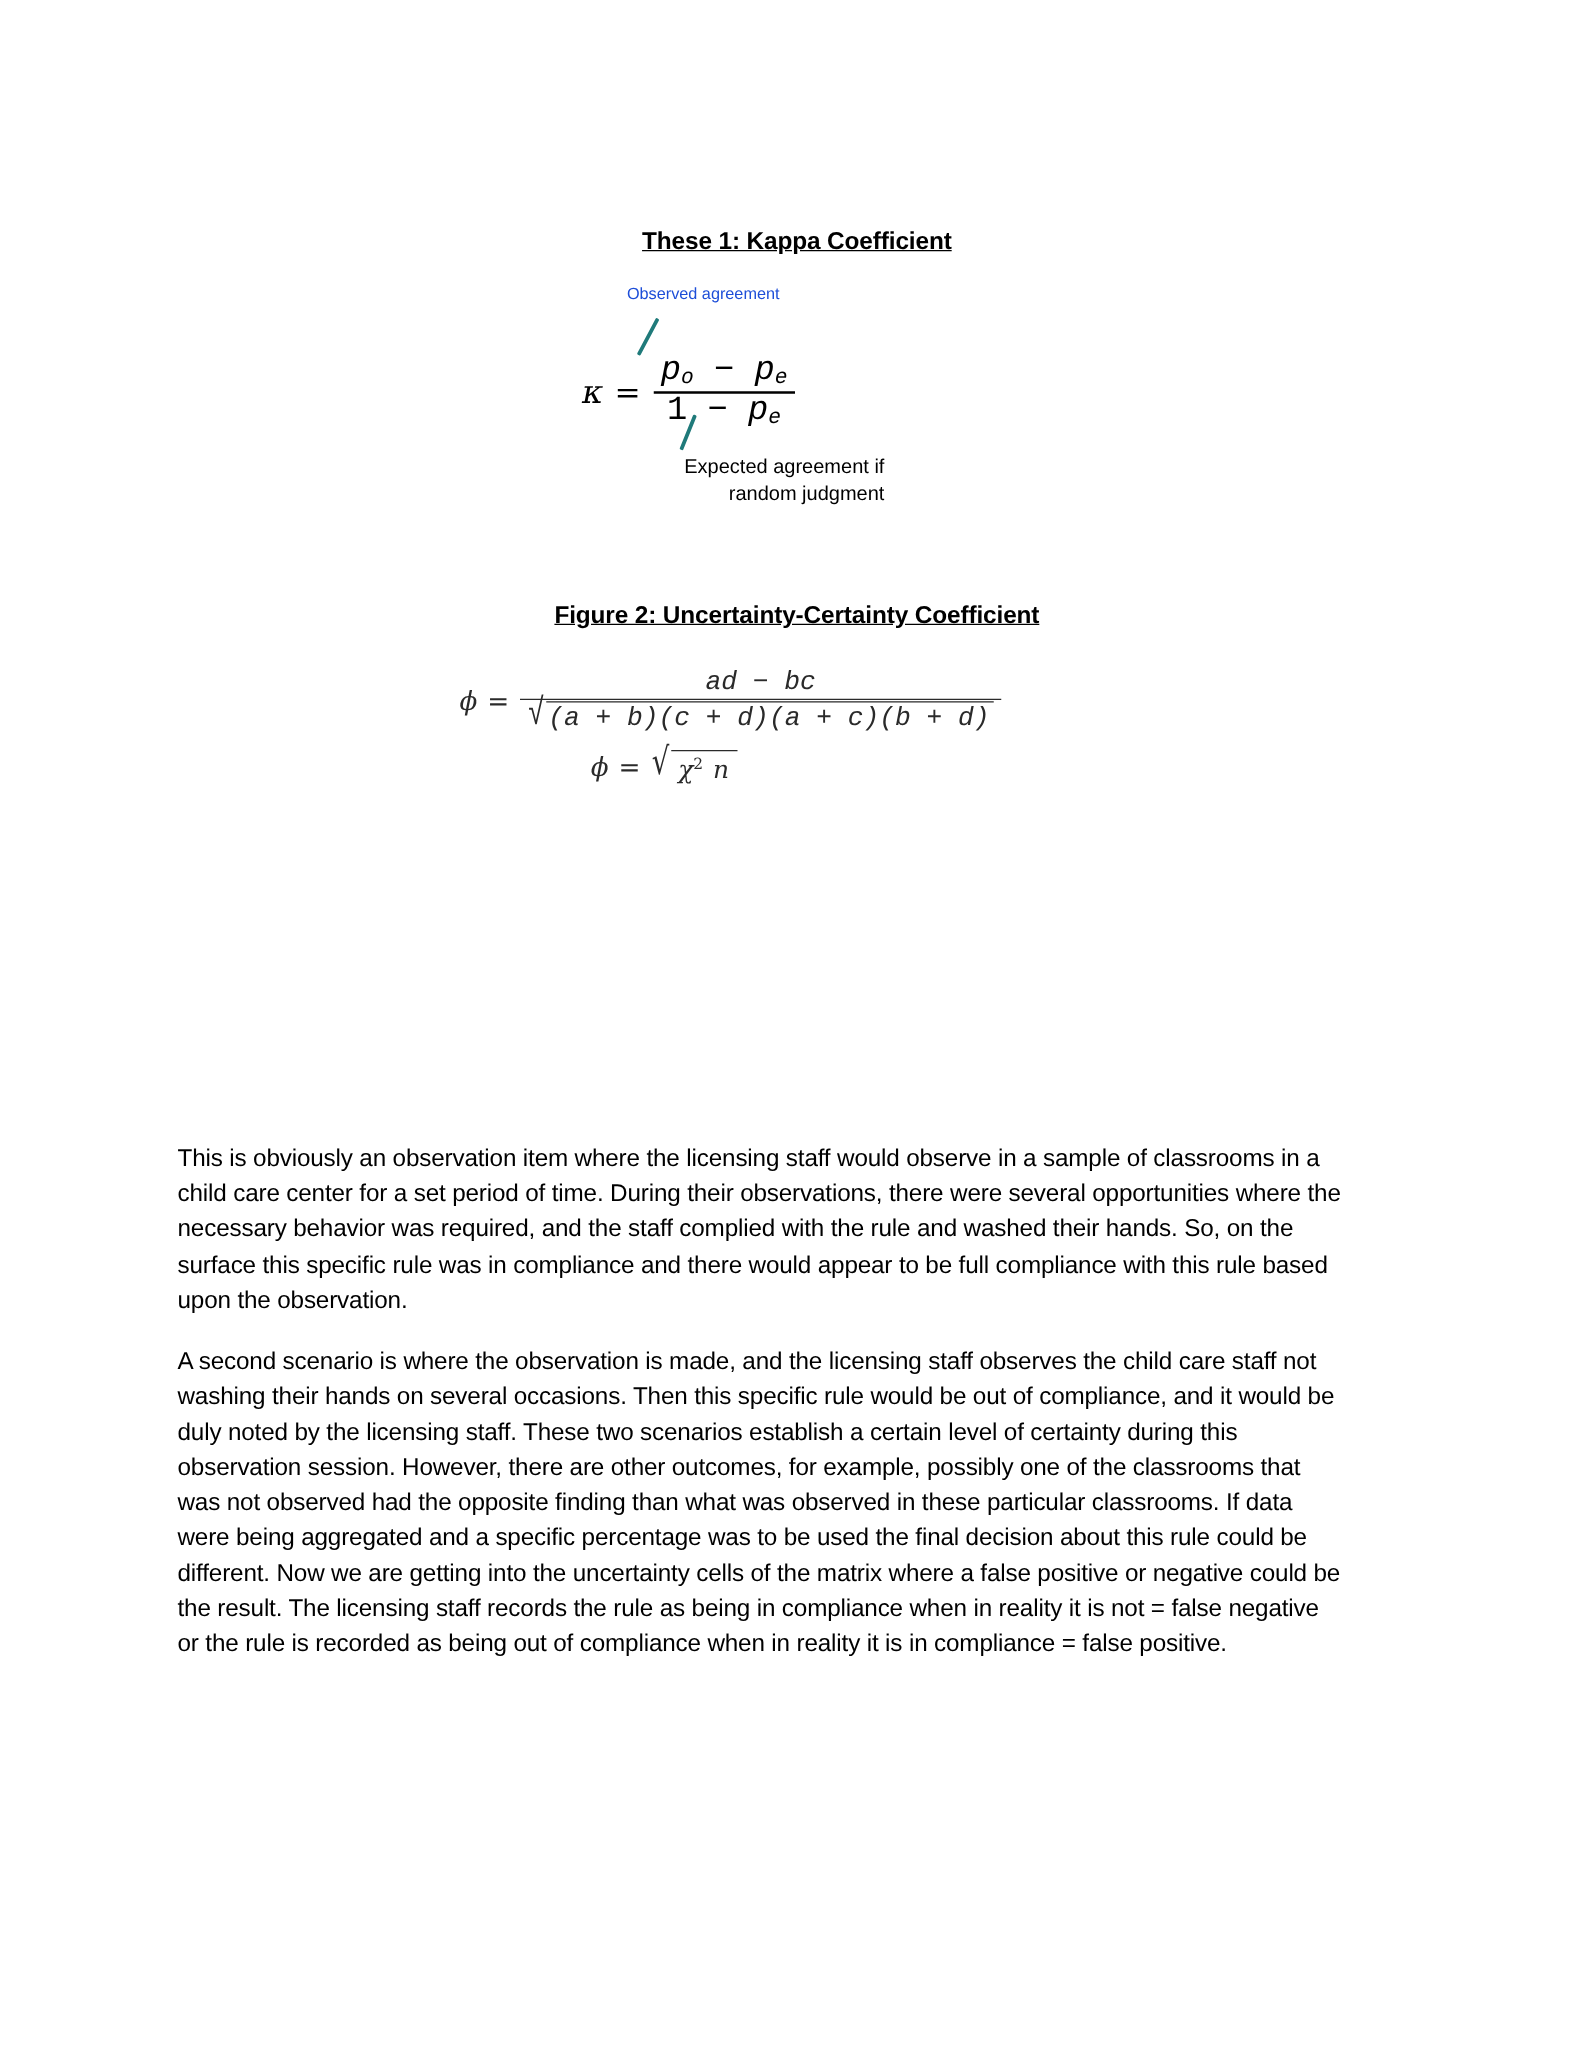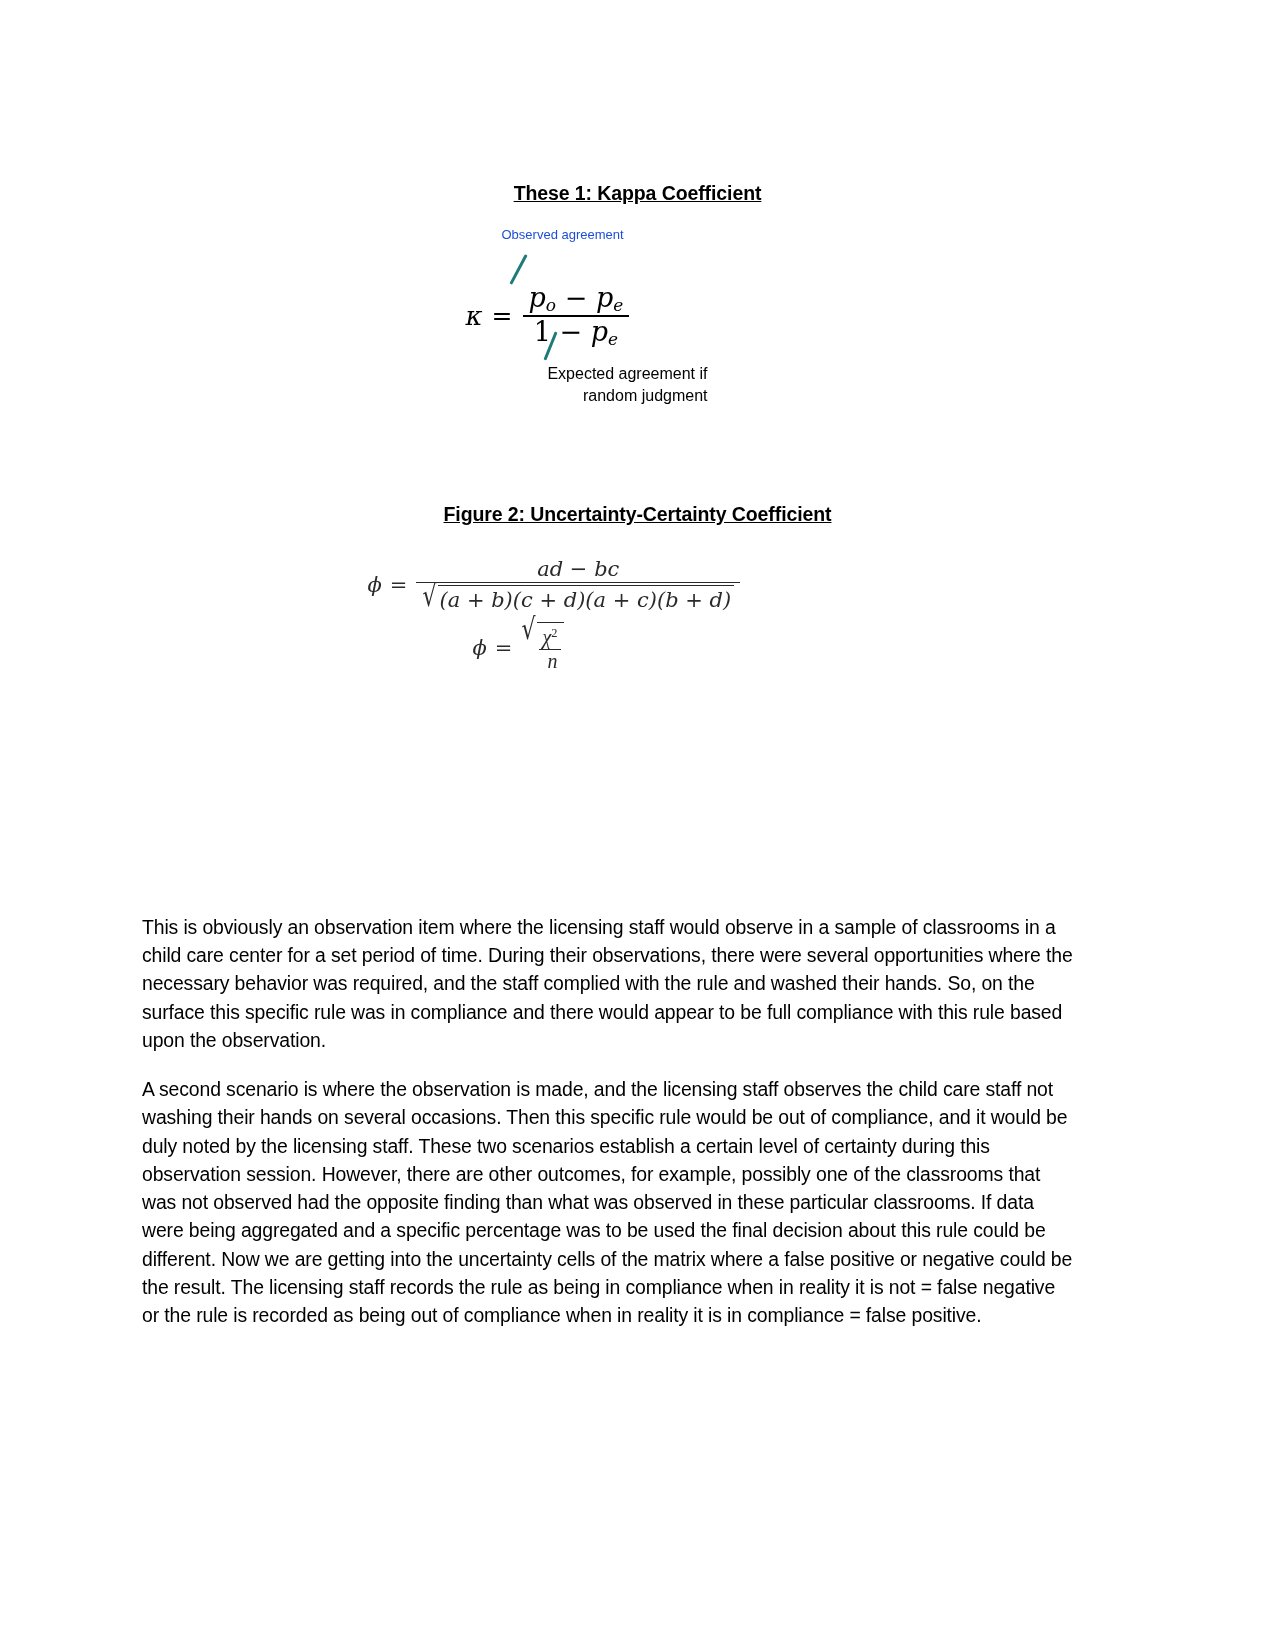--- a/index.html
+++ b/index.html
@@ -30,21 +30,21 @@
   }
   .fig-title {
     font-size: 19.5px;
     font-weight: bold;
     text-decoration: underline;
     letter-spacing: -0.1px;
     display: inline-block;
   }
 
   #figure1 { margin-top: 182px; }
-  #figure2 { margin-top: 108px; }
+  #figure2 { margin-top: 86px; }
 
   .kappa-art {
     position: relative;
     width: 420px;
     margin: 0 auto;
     height: 190px;
   }
   .callout-top {
     font-size: 13px;
     line-height: 1.25;
@@ -94,20 +94,21 @@
     font-style: italic;
     font-size: 27px;
     line-height: 1;
   }
   .kappa-eq .kap { font-size: 26px; padding-right: 9px; }
   .kappa-eq .eqs { font-style: normal; padding-right: 10px; font-size: 25px;}
   .frac {
     display: inline-flex;
     flex-direction: column;
     vertical-align: middle;
+    font-family: Liberation Mono, monospace;
   }
   .frac .num, .frac .den {
     padding: 1px 6px;
     white-space: nowrap;
   }
   .frac .bar {
     width: 100%;
     height: 2px;
     background: #000;
   }
@@ -161,24 +162,22 @@
     transform: scaleY(1.35) translateY(1px);
     display: inline-block;
   }
   .radical .rbody {
     border-top: 1.3px solid #2a2a2a;
     padding: 2px 3px 0 2px;
     white-space: nowrap;
   }
   .frac-sm {
     display: inline-flex;
-    flex-direction: column;
-    align-items: flex-end;
+    align-items: flex-start;
     font-size: 0.95em;
-    font-family: Liberation Serif, serif;
   }
   .frac-sm .num, .frac-sm .den { padding: 0 4px; }
   .frac-sm .bar { width: 100%; height: 1.4px; background: #2a2a2a; }
   sup.p2 { font-size: 0.62em; vertical-align: 0.55em; font-style: normal; }
 
   
   .body-text {
     position: absolute;
     left: 142px;
     top: 731px;

